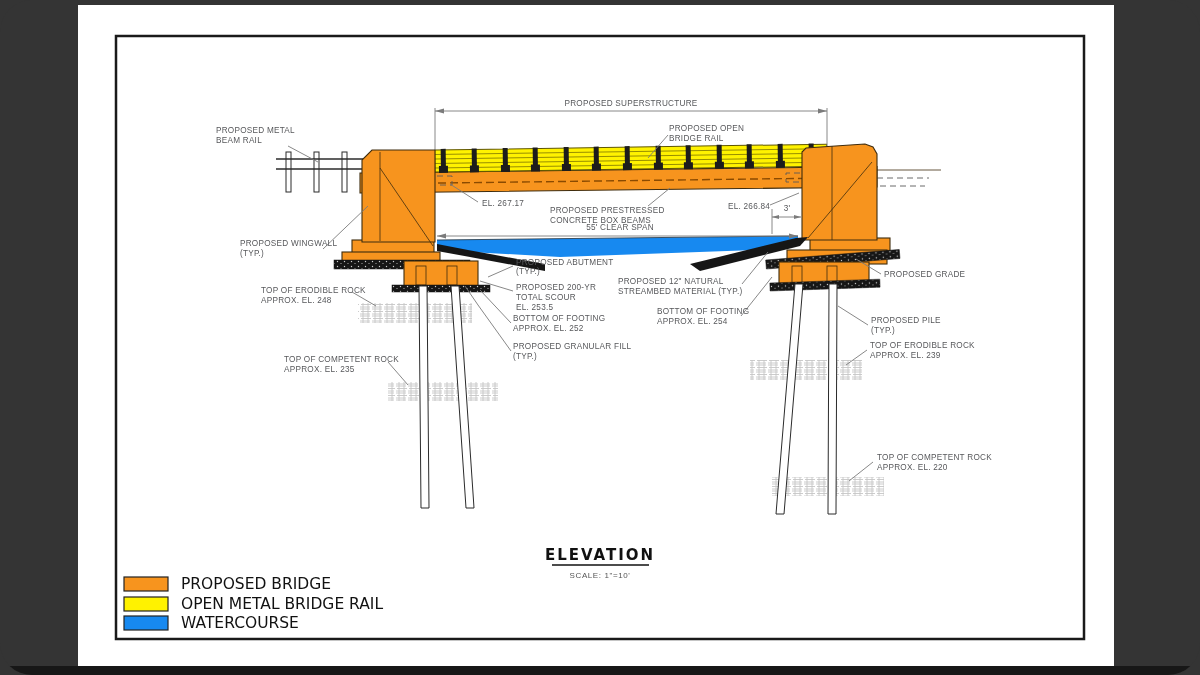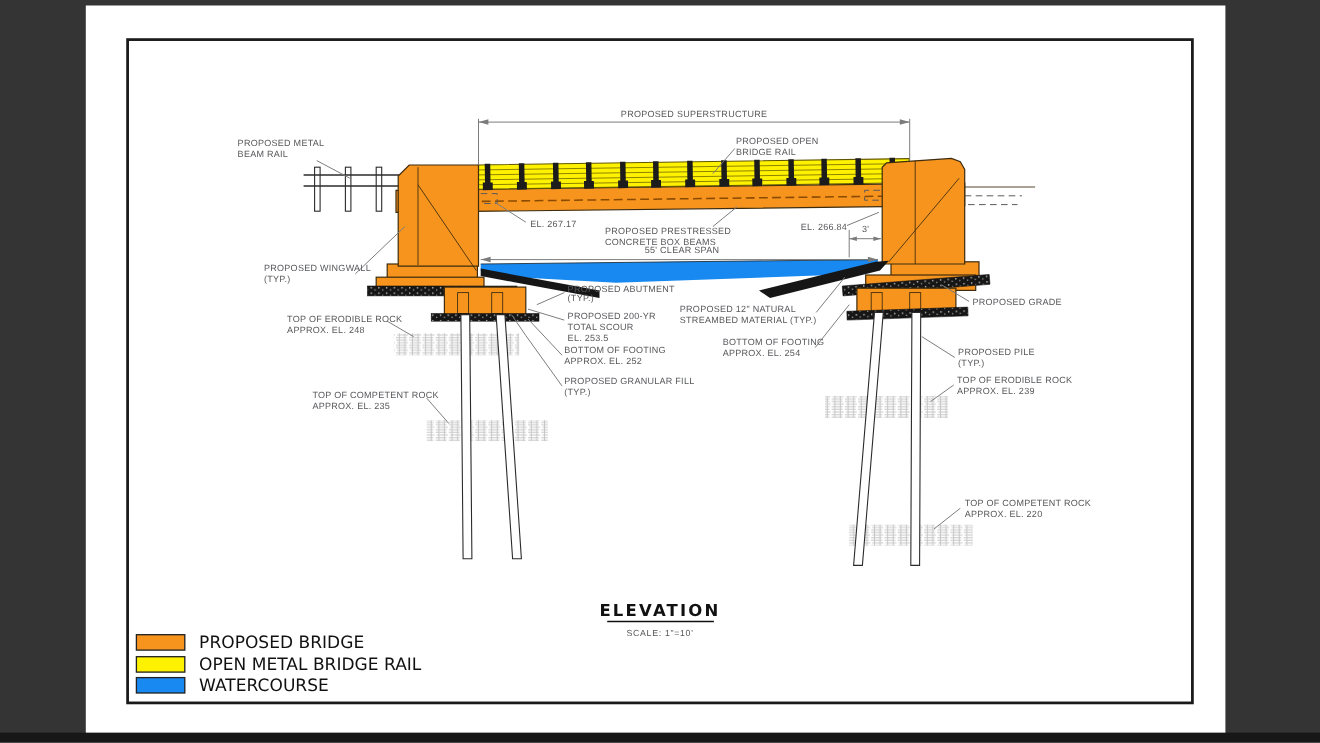--- a/index.html
+++ b/index.html
@@ -1,16 +1,16 @@
 <!DOCTYPE html>
 <html><head>
 <meta charset="utf-8">
 <style>
   html,body{margin:0;padding:0;background:#343434;}
-  .stage{position:relative;width:1200px;height:675px;overflow:hidden;}
+  .stage{position:relative;width:1200px;height:675px;overflow:hidden;border-radius:32px;}
   svg{display:block;}
   
   .org{fill:#F7941E;stroke:#3F2C0E;stroke-width:1.1;}
   .thin{stroke:#3F2C0E;stroke-width:0.8;fill:none;}
   .lead{stroke:#7b7b7b;stroke-width:0.9;fill:none;}
   .dim{stroke:#7b7b7b;stroke-width:0.9;fill:none;}
   .arr{fill:#7b7b7b;stroke:none;}
   .ann{font-family:"Liberation Sans",sans-serif;font-size:8.2px;fill:#57585B;letter-spacing:0.25px;}
   .mid{text-anchor:middle;}
   .pile{fill:#ffffff;stroke:#2b2b2b;stroke-width:1;}

